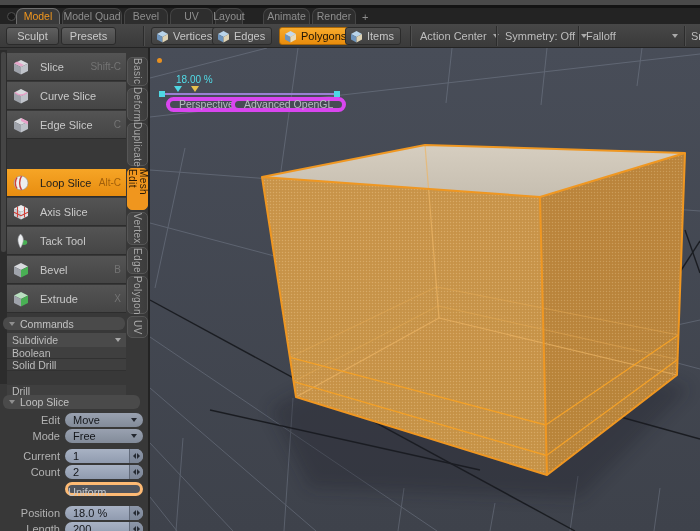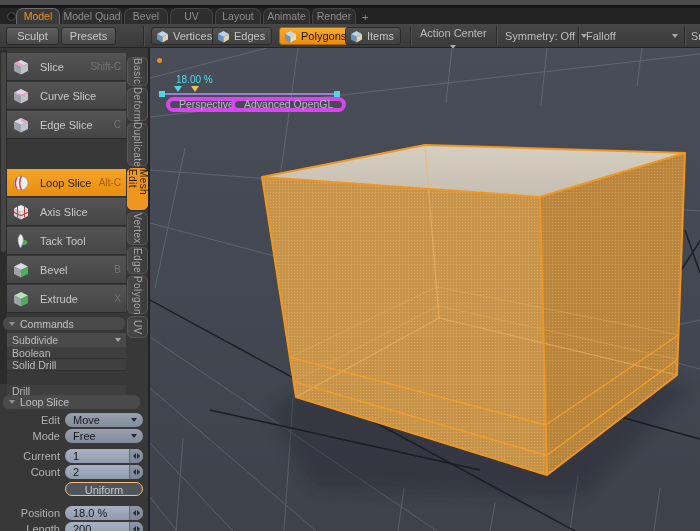--- a/index.html
+++ b/index.html
@@ -77,21 +77,21 @@
   .prop-ctl { position:absolute; left:65px; width:78px; height:14px; border-radius:7px; font-size:11px;
               color:#14161a; line-height:14px; }
   .ctl-drop { background:linear-gradient(#99a1b0,#828b99); padding-left:8px; }
   .ctl-drop .caret { position:absolute; right:6px; top:5px; }
   .ctl-field { background:linear-gradient(#a8b2c4,#909baf); padding-left:8px; }
   .stepper { position:absolute; right:0; top:0; width:14px; height:14px; border-left:1px solid #636c7c;
              border-radius:0 7px 7px 0; background:linear-gradient(#8c96a8,#7b8596);
              display:flex; align-items:center; justify-content:center; gap:1px; }
   .st-l { width:0; height:0; border-top:3px solid transparent; border-bottom:3px solid transparent; border-right:3.5px solid #262b33; }
   .st-r { width:0; height:0; border-top:3px solid transparent; border-bottom:3px solid transparent; border-left:3.5px solid #262b33; }
-  .ctl-btn { background:#50545c; border:1px solid #fdba74; color:#c5c8cc; text-align:center; }
+  .ctl-btn { background:#50545c; border:3px solid #fdba74; color:#c5c8cc; text-align:left; }
 
   
   .viewport { position:absolute; left:150px; top:48px; width:550px; height:483px; background:#434852; }
   .vp-pill { position:absolute; top:17px; height:15px; border:4px solid #d946ef; border-radius:8px;
              background:#474c55; color:#b6bac0; font-size:10.5px; display:flex; align-items:center;
              padding:0 9px 1px 9px;margin-top:32px; }
   .vp-dot { position:absolute; left:7px; top:10px; width:5px; height:5px; border-radius:50%; background:#e89020; }
   .slider-label { position:absolute; left:26px; top:26px; font-size:10px; color:#52dce8; }
   .slider-line { position:absolute; left:13px; top:45px; width:174px; height:2px; background:#9a80d2; }
   .sq { position:absolute; width:6px; height:6px; background:#4fd8e4; top:43px; }
@@ -114,21 +114,21 @@
       </div>
     <div class="tab" style="left:62px;width:60px;">
         <span>Model Quad</span>
       </div>
     <div class="tab" style="left:124px;width:44px;">
         <span>Bevel</span>
       </div>
     <div class="tab" style="left:170px;width:43px;">
         <span>UV</span>
       </div>
-    <div class="tab" style="left:215px;width:46px;align-items:center;">
+    <div class="tab" style="left:215px;width:28px;align-items:center;">
         <span>Layout</span>
       </div>
     <div class="tab" style="left:263px;width:47px;text-align:right;">
         <span>Animate</span>
       </div>
     <div class="tab" style="left:312px;width:44px;">
         <span>Render</span>
       </div>
     <div class="tab-plus" style="left:362px;">+</div>
   </div>
@@ -165,21 +165,21 @@
     <div class="mode-btn" style="left:345px;">
       <svg class="cube-ic" width="13" height="13" viewBox="0 0 13 13">
           <polygon points="6.5,1 12,4 6.5,7 1,4" fill="#b9d4ea"></polygon>
           <polygon points="1,4 6.5,7 6.5,12.5 1,9.5" fill="#6d94bd"></polygon>
           <polygon points="6.5,7 12,4 12,9.5 6.5,12.5" fill="#dfd3b4"></polygon>
         </svg>
       <span>Items</span>
     </div>
 
     <div class="tb-sep" style="left:410px;"></div>
-    <div class="tb-drop" style="left:420px;flex-direction:column;">
+    <div class="tb-drop" style="left:420px;">
       <span>Action Center</span>
       <span class="caret"></span>
     </div>
     <div class="tb-sep" style="left:496px;"></div>
     <div class="tb-drop" style="left:505px;">
       <span>Symmetry: Off</span>
       <span class="caret"></span>
     </div>
     <div class="tb-sep" style="left:578px;"></div>
     <div class="tb-drop" style="left:586px;width:92px;">

